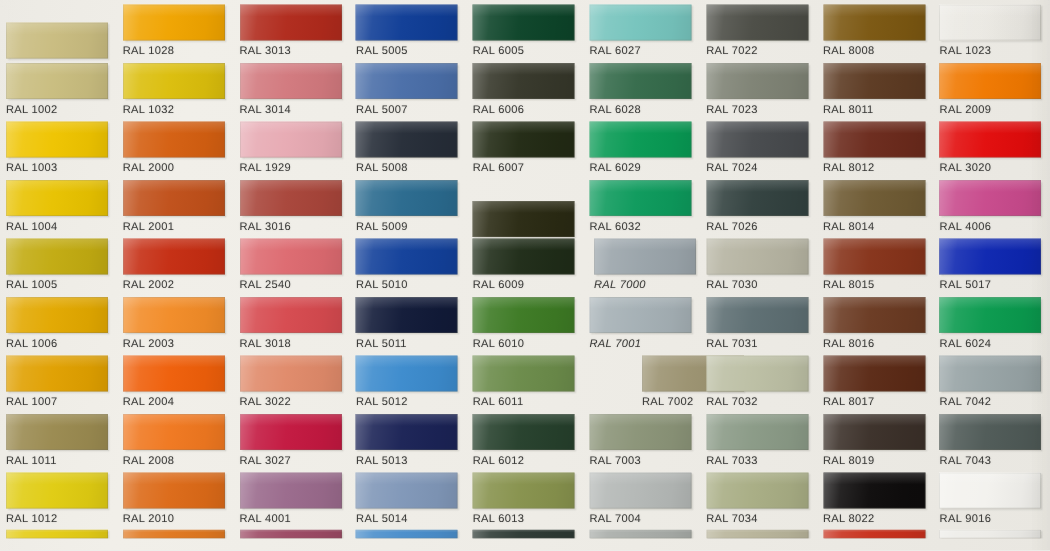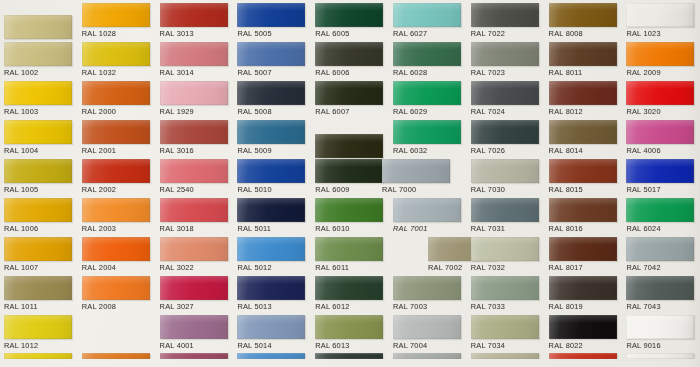--- a/index.html
+++ b/index.html
@@ -220,21 +220,21 @@
       <div class="label">RAL 2540</div>
     </div>
     <div class="cell" style="left: 233.4px; top: 158px;">
       <div class="swatch" title="RAL 5010" style="background: rgb(18, 64, 154);"></div>
       <div class="label">RAL 5010</div>
     </div>
     <div class="cell" style="left: 311.2px; top: 158px;">
       <div class="swatch" title="RAL 6009" style="background: rgb(31, 44, 24);"></div>
       <div class="label">RAL 6009</div>
     </div>
-    <div class="cell" style="left: 378px; top: 158px;">
+    <div class="cell" style="left: 392px; top: 158px; font-style: italic;">
       <div class="swatch" title="RAL 7000" style="background: rgb(154, 164, 170);"></div>
       <div class="label">RAL 7000</div>
     </div>
     <div class="cell" style="left: 466.8px; top: 158px;">
       <div class="swatch" title="RAL 7030" style="background: rgb(181, 179, 161);"></div>
       <div class="label">RAL 7030</div>
     </div>
     <div class="cell" style="left: 544.6px; top: 158px;">
       <div class="swatch" title="RAL 8015" style="background: rgb(134, 51, 26);"></div>
       <div class="label">RAL 8015</div>
@@ -348,20 +348,24 @@
       <div class="label">RAL 8019</div>
     </div>
     <div class="cell" style="left: 622.4px; top: 275px;">
       <div class="swatch" title="RAL 7043" style="background: rgb(79, 90, 87);"></div>
       <div class="label">RAL 7043</div>
     </div>
     <div class="cell" style="left: 0px; top: 314px;">
       <div class="swatch" title="RAL 1012" style="background: rgb(224, 204, 18);"></div>
       <div class="label">RAL 1012</div>
     </div>
+    <div class="cell" style="left: 77.8px; top: 314px;">
+      <div class="swatch" title="RAL 2010" style="background: rgb(220, 106, 24);"></div>
+      <div class="label">RAL 2010</div>
+    </div>
     <div class="cell" style="left: 155.6px; top: 314px;">
       <div class="swatch" title="RAL 4001" style="background: rgb(154, 106, 140);"></div>
       <div class="label">RAL 4001</div>
     </div>
     <div class="cell" style="left: 233.4px; top: 314px;">
       <div class="swatch" title="RAL 5014" style="background: rgb(128, 151, 184);"></div>
       <div class="label">RAL 5014</div>
     </div>
     <div class="cell" style="left: 311.2px; top: 314px;">
       <div class="swatch" title="RAL 6013" style="background: rgb(135, 146, 77);"></div>

